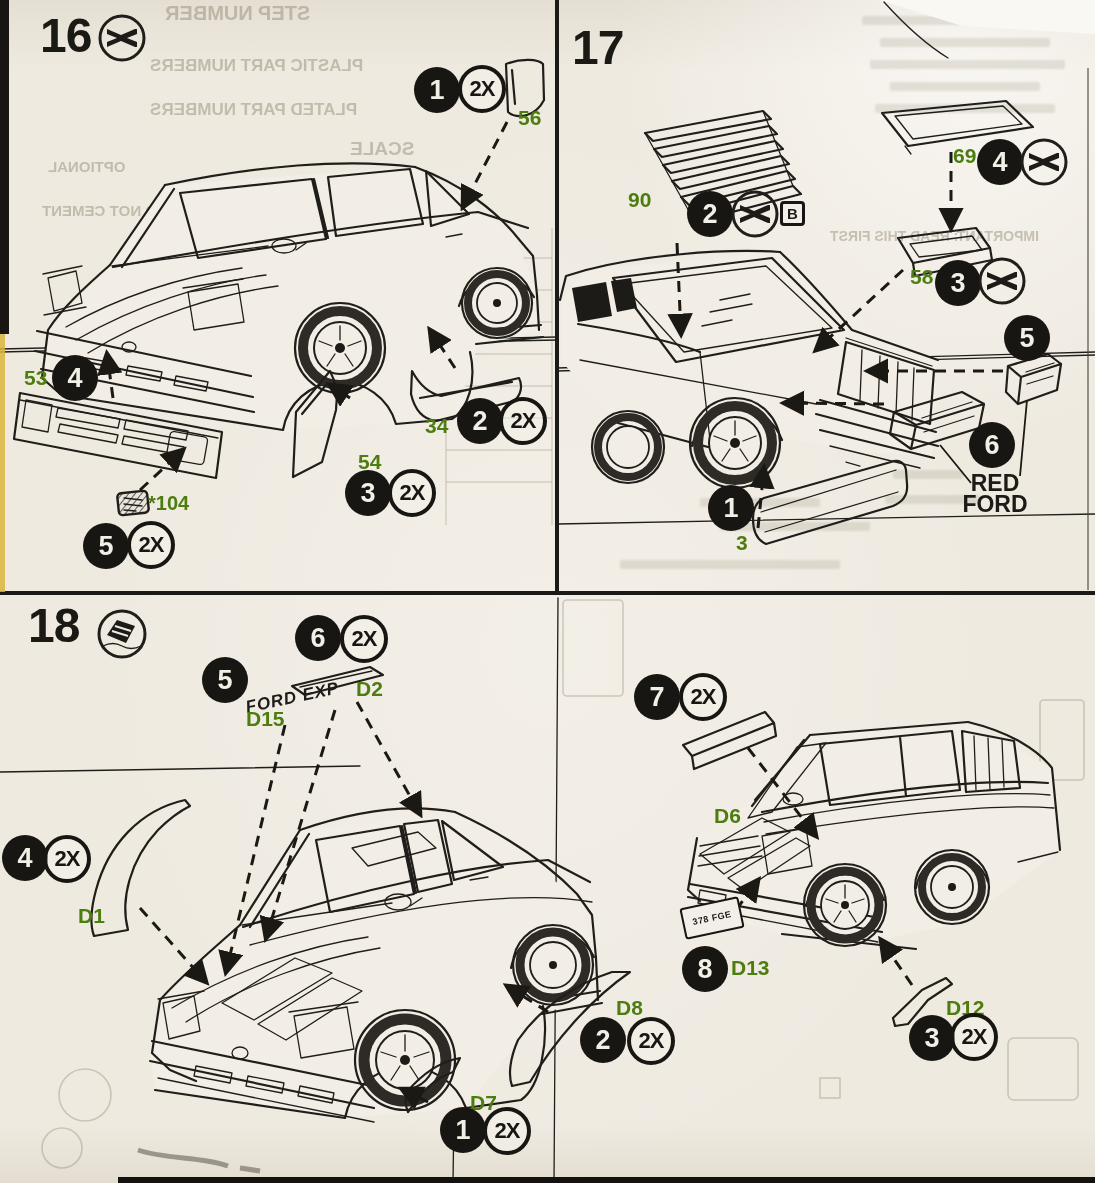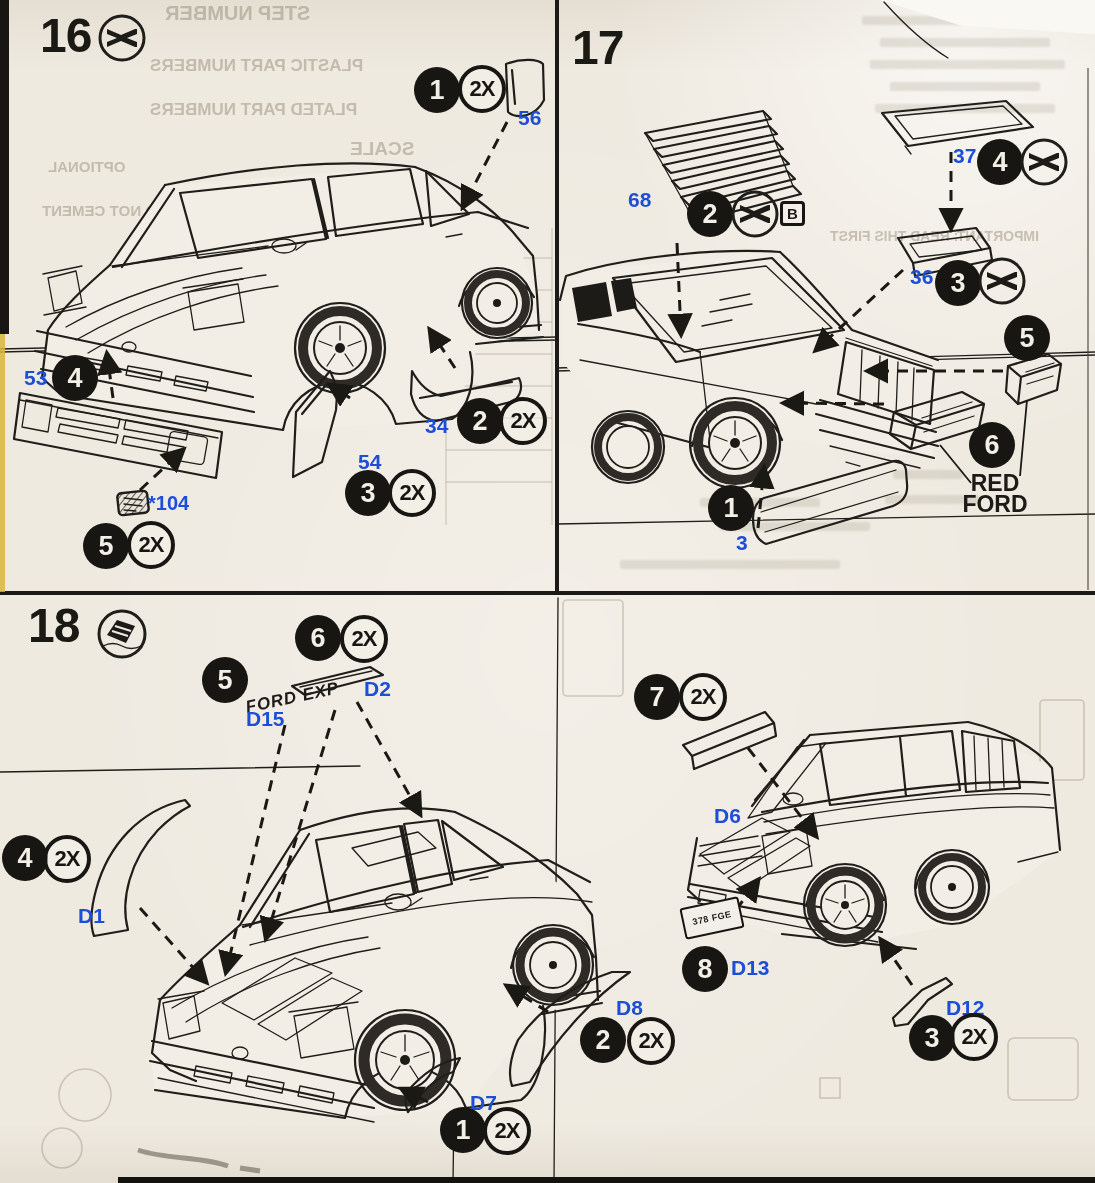--- a/index.html
+++ b/index.html
@@ -5,21 +5,21 @@
   html,body{margin:0;padding:0;background:#cfcabd;}
   .sheet{position:relative;width:1095px;height:1183px;background:#efeae0;overflow:hidden;
          font-family:"Liberation Sans",sans-serif;color:#1d1b17;}
   .sheet::before{content:"";position:absolute;inset:0;pointer-events:none;
     background:
       radial-gradient(ellipse at 88% 2%, rgba(255,255,255,.6), transparent 26%),
       radial-gradient(ellipse at 50% 55%, rgba(255,255,255,.25), transparent 60%),
       linear-gradient(180deg, rgba(166,154,130,.14), transparent 6%),
       linear-gradient(0deg, rgba(166,154,130,.16), transparent 5%);}
   .step{position:absolute;font-size:48px;font-weight:bold;letter-spacing:-1px;color:#1b1914;}
-  .plabel{position:absolute;font-size:21px;font-weight:bold;color:#1d4ed8;white-space:nowrap;}
+  .plabel{position:absolute;font-size:21px;font-weight:bold;color:#4d7c0f;white-space:nowrap;}
   .co{position:absolute;width:46px;height:46px;border-radius:50%;background:#181613;color:#f2efe7;
       display:flex;align-items:center;justify-content:center;font-size:27px;font-weight:bold;}
   .qty{position:absolute;width:48px;height:48px;border-radius:50%;background:rgba(244,241,234,.5);
       border:4px solid #181613;color:#181613;display:flex;align-items:center;justify-content:center;
       font-size:22px;font-weight:bold;letter-spacing:-1px;box-sizing:border-box;}
   .bbox{position:absolute;width:25px;height:25px;border:3.5px solid #181613;border-radius:4px;
       background:rgba(244,241,234,.4);display:flex;align-items:center;justify-content:center;
       font-weight:bold;font-size:15px;box-sizing:border-box;}
   .ghost{position:absolute;transform:scaleX(-1);color:rgba(124,113,90,.38);font-weight:bold;
       filter:blur(.7px);white-space:nowrap;}
@@ -412,40 +412,40 @@
     </div>
   <div class="plabel" style="left:425px;top:414px">34</div>
   <div class="co" style="left:457px;top:398px">
       <span>2</span>
     </div>
   <div class="qty" style="left:499px;top:397px">
       <span>2X</span>
     </div>
 
   <div class="step" style="left:572px;top:20px">17</div>
-  <div class="plabel" style="left:628px;top:188px">68</div>
+  <div class="plabel" style="left:628px;top:188px">90</div>
   <div class="co" style="left:687px;top:191px">
       <span>2</span>
     </div>
   <svg class="art" style="left:729px;top:188px" width="52" height="52" viewBox="-26 -26 52 52">
     <circle r="22" class="s3"></circle>
       <path class="dk" d="M-15,-9 L-1,-3 L13,-9 L15,-9 L15,-4 L5,0 L15,4 L15,9 L13,9 L-1,3 L-15,9 L-15,4 L-5,0 L-15,-4 Z"></path>
   </svg>
   <div class="bbox" style="left:780px;top:201px">
       <span>B</span>
     </div>
-  <div class="plabel" style="left:953px;top:144px">37</div>
+  <div class="plabel" style="left:953px;top:144px">69</div>
   <div class="co" style="left:977px;top:139px">
       <span>4</span>
     </div>
   <svg class="art" style="left:1018px;top:136px" width="52" height="52" viewBox="-26 -26 52 52">
     <circle r="22" class="s3"></circle>
       <path class="dk" d="M-15,-9 L-1,-3 L13,-9 L15,-9 L15,-4 L5,0 L15,4 L15,9 L13,9 L-1,3 L-15,9 L-15,4 L-5,0 L-15,-4 Z"></path>
   </svg>
-  <div class="plabel" style="left:910px;top:265px">36</div>
+  <div class="plabel" style="left:910px;top:265px">58</div>
   <div class="co" style="left:935px;top:260px">
       <span>3</span>
     </div>
   <svg class="art" style="left:976px;top:255px" width="52" height="52" viewBox="-26 -26 52 52">
     <circle r="22" class="s3"></circle>
       <path class="dk" d="M-15,-9 L-1,-3 L13,-9 L15,-9 L15,-4 L5,0 L15,4 L15,9 L13,9 L-1,3 L-15,9 L-15,4 L-5,0 L-15,-4 Z"></path>
   </svg>
   <div class="co" style="left:1004px;top:315px">
       <span>5</span>
     </div>
@@ -470,21 +470,21 @@
   </svg>
   <div class="co" style="left:295px;top:615px">
       <span>6</span>
     </div>
   <div class="qty" style="left:340px;top:615px">
       <span>2X</span>
     </div>
   <div class="co" style="left:202px;top:657px">
       <span>5</span>
     </div>
-  <div class="plabel" style="left:364px;top:677px">D2</div>
+  <div class="plabel" style="left:356px;top:677px">D2</div>
   <div class="ford-exp" style="left:245px;top:688px">FORD EXP</div>
   <div class="plabel" style="left:246px;top:707px">D15</div>
   <div class="co" style="left:2px;top:835px">
       <span>4</span>
     </div>
   <div class="qty" style="left:43px;top:835px">
       <span>2X</span>
     </div>
   <div class="plabel" style="left:78px;top:904px">D1</div>
   <div class="co" style="left:634px;top:674px">

